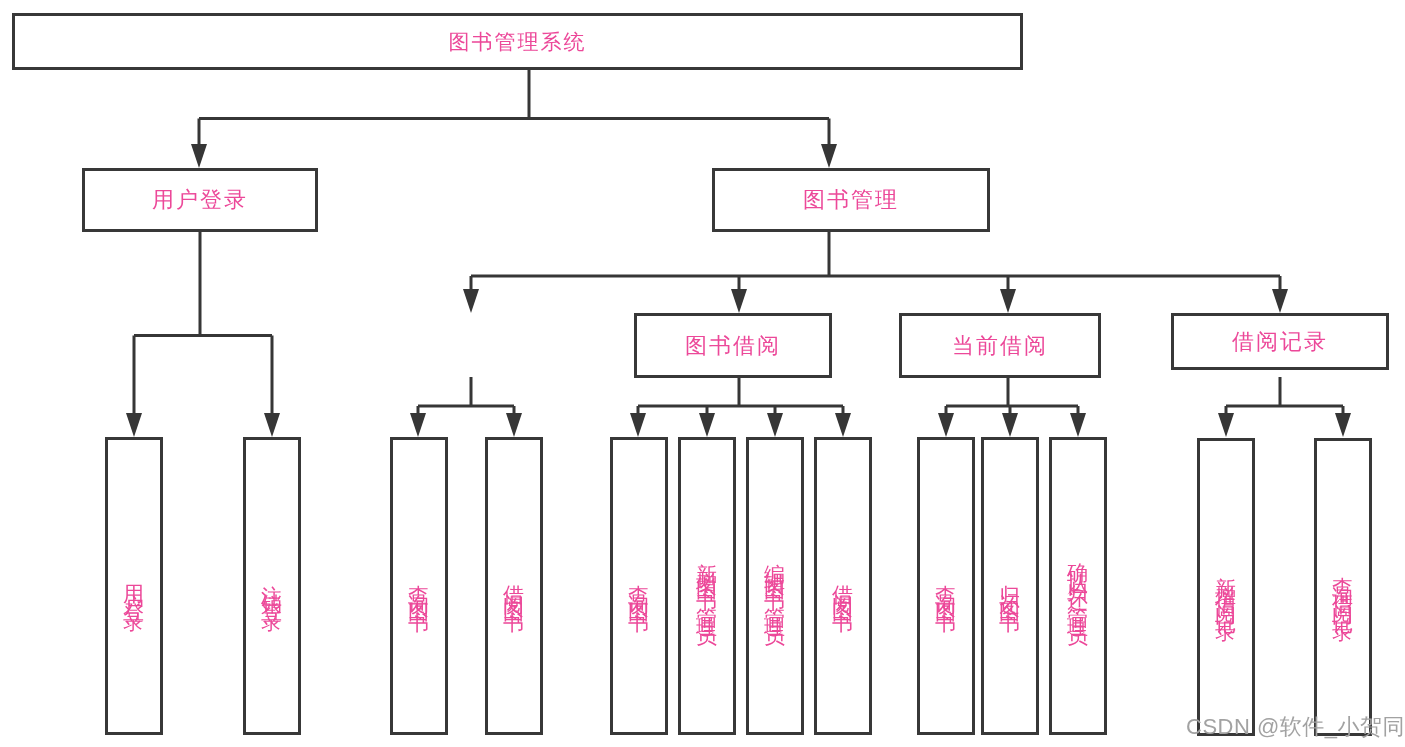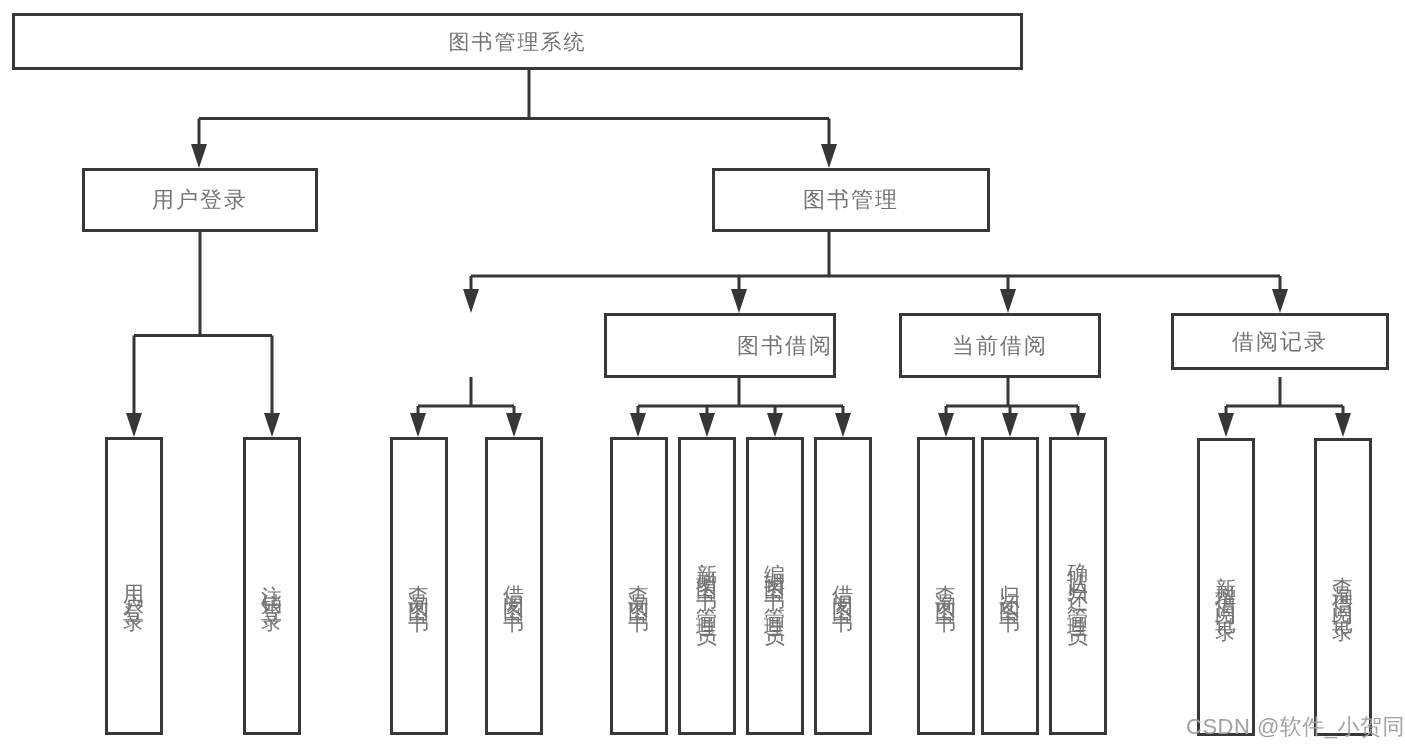--- a/index.html
+++ b/index.html
@@ -20,21 +20,21 @@
   .ln { fill: none; stroke: #363636; stroke-width: 3; }
   .ar { fill: #363636; stroke: none; }
   .box {
     position: absolute;
     box-sizing: border-box;
     background: #ffffff;
     border: 3px solid #383838;
     display: flex;
     align-items: center;
     justify-content: center;
-    color: #737373;
+    color: #ec4899;
     z-index: 1;
   }
   .h-label {
     font-size: 22px;
     letter-spacing: 2px;
     white-space: nowrap;
   }
   .root-box .h-label { font-size: 21px; }
   .leaf .v-label {
     writing-mode: vertical-rl;
@@ -83,21 +83,21 @@
     <span class="h-label">图书管理系统</span>
   </div>
 
   <div class="box" style="left:82px; top:168px; width:236px; height:64px;">
     <span class="h-label">用户登录</span>
   </div>
   <div class="box" style="left:712px; top:168px; width:278px; height:64px;">
     <span class="h-label">图书管理</span>
   </div>
 
-  <div class="box" style="left:604px; top:313px; width:232px; height:65px;justify-content:flex-end;">
+  <div class="box" style="left:634px; top:313px; width:198px; height:65px;">
     <span class="h-label">图书借阅</span>
   </div>
   <div class="box" style="left:899px; top:313px; width:202px; height:65px;">
     <span class="h-label">当前借阅</span>
   </div>
   <div class="box" style="left:1171px; top:313px; width:218px; height:57px;">
     <span class="h-label">借阅记录</span>
   </div>
 
   <div class="box leaf" style="left:105px; top:437px; width:58px; height:298px;">

